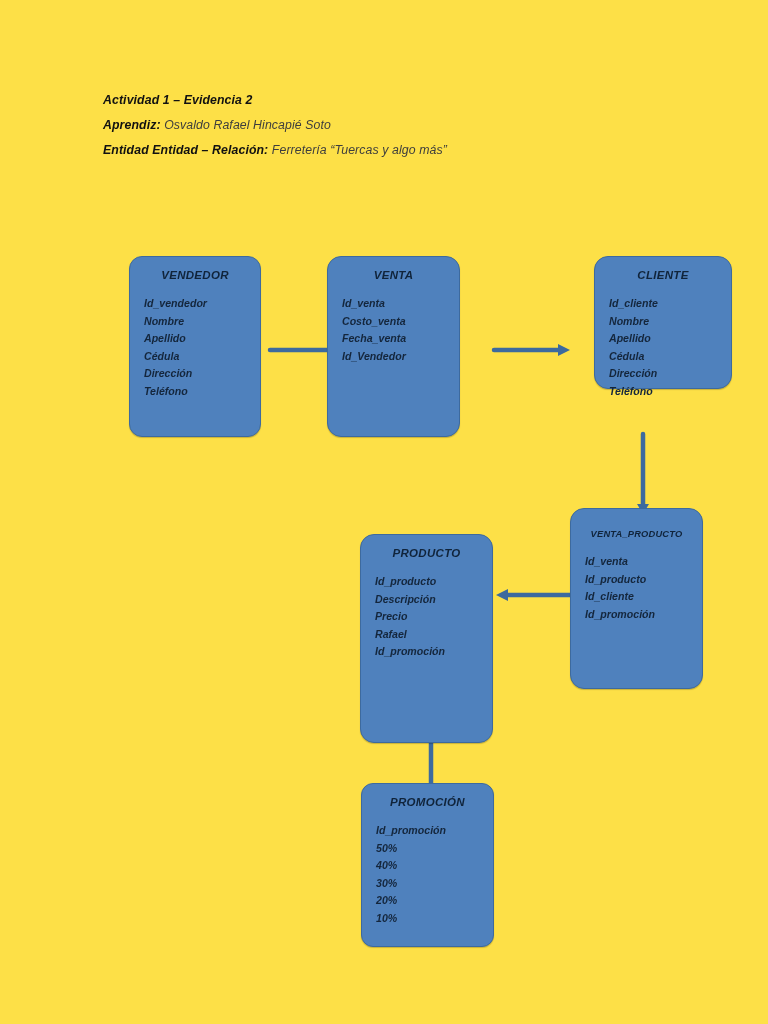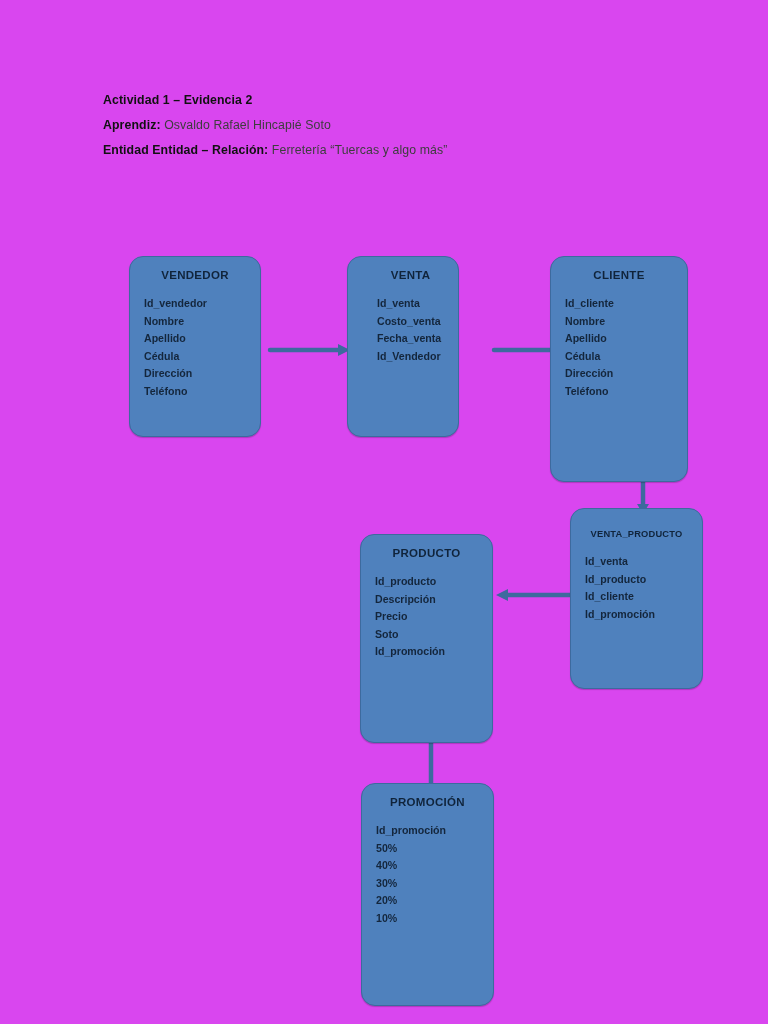--- a/index.html
+++ b/index.html
@@ -14,21 +14,22 @@
     font-family: "Liberation Sans", sans-serif;
     color: #1a1a1a;
     position: relative;
     overflow: hidden;
   }
 
   
   .page {
     position: absolute;
     inset: 0;
-    background: #d946ef;
+    background: #fde047;
+    font-style: italic;
   }
 
   
   .doc-header {
     position: absolute;
     left: 103px;
     top: 88px;
     width: 560px;
   }
   .hdr-line {
@@ -154,76 +155,76 @@
       </svg>
     </div>
 
     <div class="conn" style="left:417px; top:686px;">
       <svg width="28" height="100" viewBox="0 0 28 100">
         <line x1="14" y1="10" x2="14" y2="98" stroke="#3D6A9E" stroke-width="4.5" stroke-linecap="round"></line>
         <polygon points="8,12 14,2 20,12" fill="#3D6A9E"></polygon>
       </svg>
     </div>
 
-    <div class="entity" style="left:129px; top:256px; width:132px; height:181px;">
+    <div class="entity" style="left:129px; top:256px; width:132px; height:181px;border-radius:13px;">
       <div class="ent-title">VENDEDOR</div>
       <ul class="attr-list">
         <li class="attr">Id_vendedor</li>
         <li class="attr">Nombre</li>
         <li class="attr">Apellido</li>
         <li class="attr">Cédula</li>
         <li class="attr">Dirección</li>
         <li class="attr">Teléfono</li>
       </ul>
     </div>
 
-    <div class="entity" style="left:347px; top:256px; width:112px; height:181px;padding-left:15px;">
+    <div class="entity" style="left:327px; top:256px; width:133px; height:181px;">
       <div class="ent-title">VENTA</div>
       <ul class="attr-list">
         <li class="attr">Id_venta</li>
         <li class="attr">Costo_venta</li>
         <li class="attr">Fecha_venta</li>
         <li class="attr">Id_Vendedor</li>
       </ul>
     </div>
 
-    <div class="entity" style="left:550px; top:256px; width:138px; height:226px;">
+    <div class="entity" style="left:594px; top:256px; width:138px; height:133px;">
       <div class="ent-title">CLIENTE</div>
       <ul class="attr-list">
         <li class="attr">Id_cliente</li>
         <li class="attr">Nombre</li>
         <li class="attr">Apellido</li>
         <li class="attr">Cédula</li>
         <li class="attr">Dirección</li>
         <li class="attr">Teléfono</li>
       </ul>
     </div>
 
     <div class="entity" style="left:360px; top:534px; width:133px; height:209px;">
       <div class="ent-title">PRODUCTO</div>
       <ul class="attr-list">
         <li class="attr">Id_producto</li>
         <li class="attr">Descripción</li>
         <li class="attr">Precio</li>
-        <li class="attr">Soto</li>
+        <li class="attr">Rafael</li>
         <li class="attr">Id_promoción</li>
       </ul>
     </div>
 
     <div class="entity small-title" style="left:570px; top:508px; width:133px; height:181px;">
       <div class="ent-title">VENTA_PRODUCTO</div>
       <ul class="attr-list">
         <li class="attr">Id_venta</li>
         <li class="attr">Id_producto</li>
         <li class="attr">Id_cliente</li>
         <li class="attr">Id_promoción</li>
       </ul>
     </div>
 
-    <div class="entity" style="left:361px; top:783px; width:133px; height:223px;">
+    <div class="entity" style="left:361px; top:783px; width:133px; height:164px;border-radius:12px;">
       <div class="ent-title">PROMOCIÓN</div>
       <ul class="attr-list">
         <li class="attr">Id_promoción</li>
         <li class="attr">50%</li>
         <li class="attr">40%</li>
         <li class="attr">30%</li>
         <li class="attr">20%</li>
         <li class="attr">10%</li>
       </ul>
     </div>

